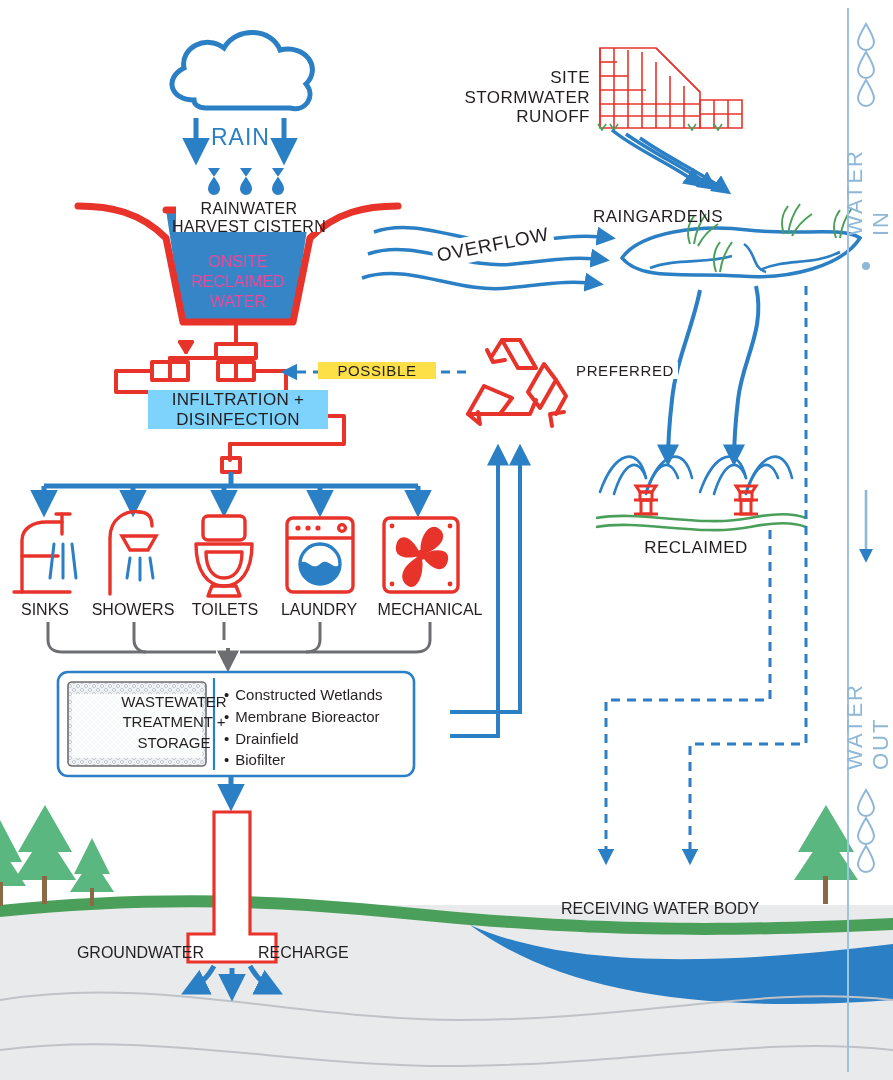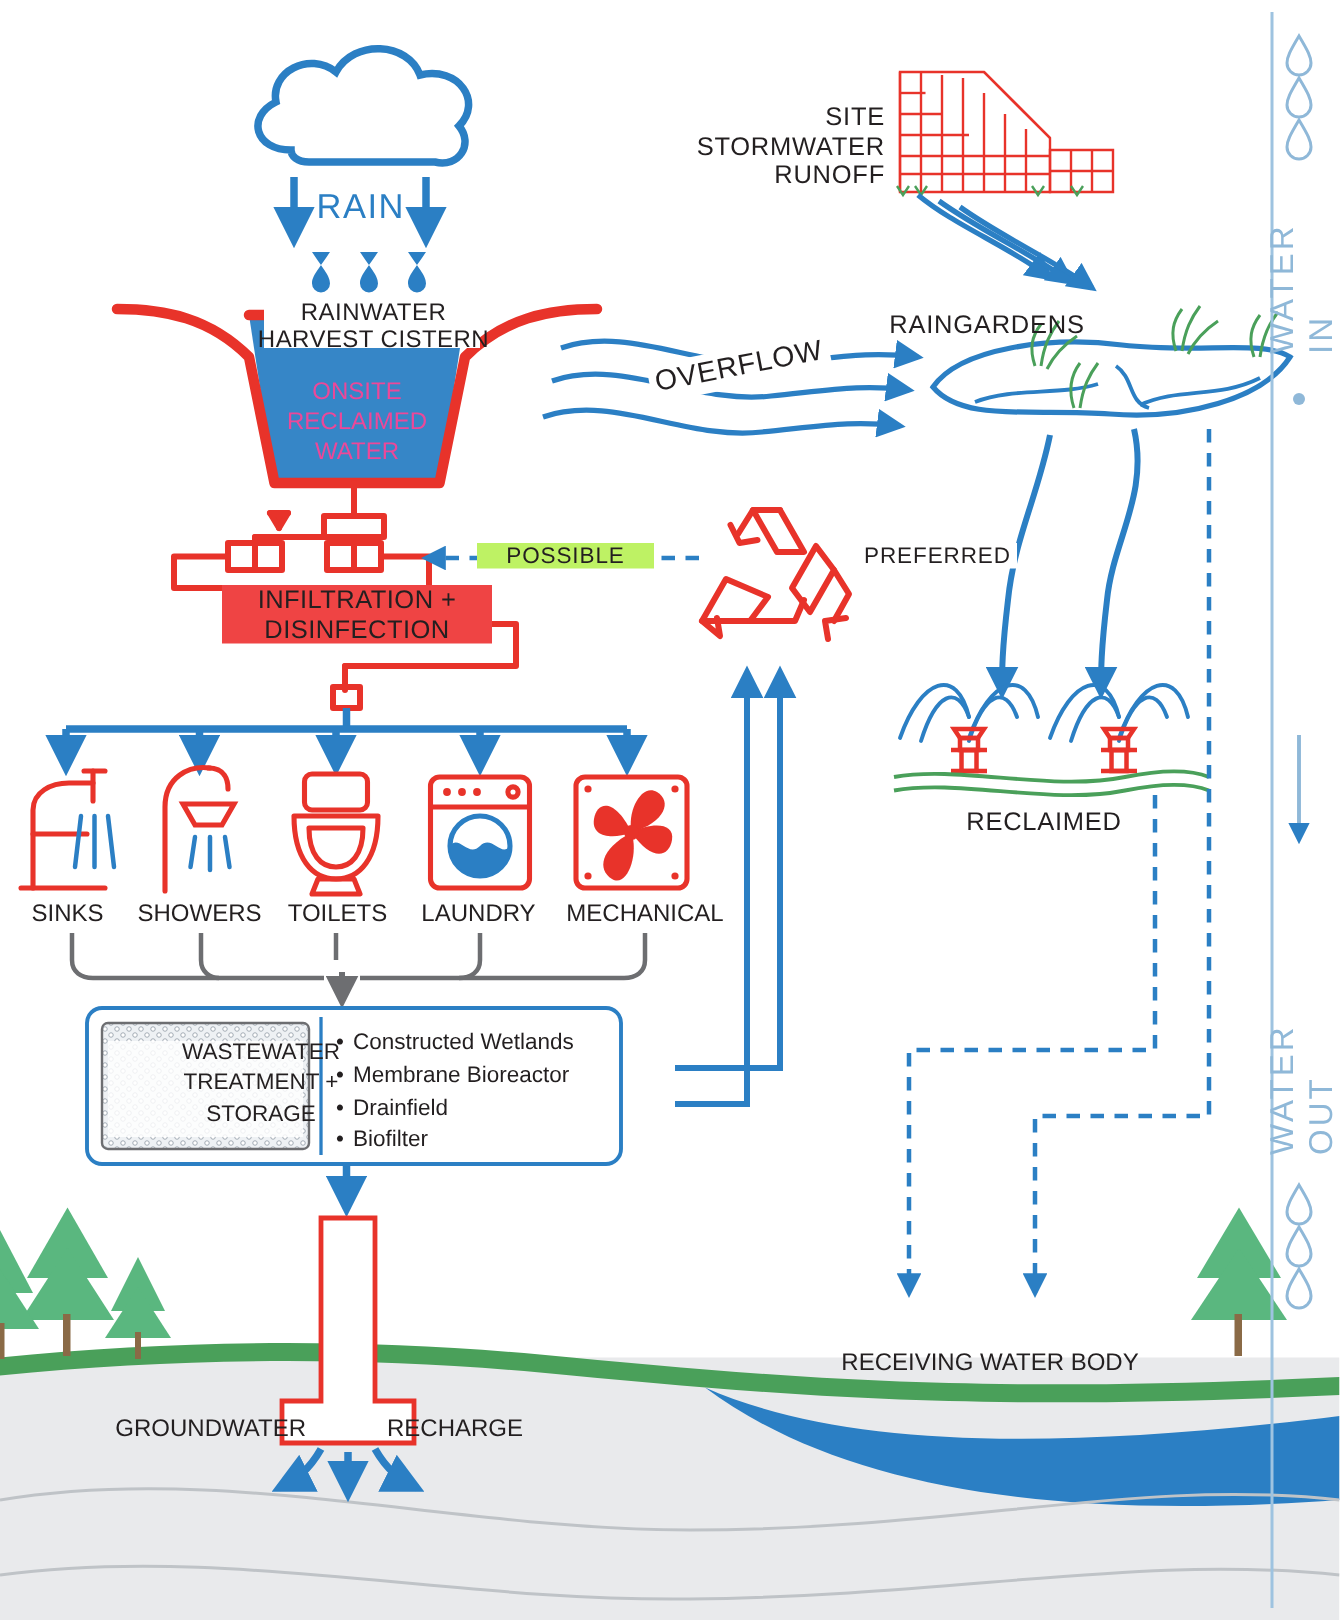--- a/index.html
+++ b/index.html
@@ -391,25 +391,25 @@
 
 <div class="lbl center" style="left:164px; top:200px; width:170px; font-size:16px; letter-spacing:.3px;">RAINWATER
 HARVEST CISTERN</div>
 
 <div class="lbl center" style="left:176px; top:252px; width:124px; font-size:16px; color:#ec4899; line-height:1.25;">ONSITE
 RECLAIMED
 WATER</div>
 
 <div class="lbl" style="left:432px; top:232px; font-size:19px; letter-spacing:.6px; transform:rotate(-11deg); background:#ffffff; padding:2px 4px;">OVERFLOW</div>
 
-<div class="lbl center" style="left:318px; top:362px; width:118px; font-size:15px; letter-spacing:.6px; background:#bef264;">POSSIBLE</div>
+<div class="lbl center" style="left:318px; top:362px; width:118px; font-size:15px; letter-spacing:.6px; background:#fde047;">POSSIBLE</div>
 
 <div class="lbl center" style="left:572px; top:362px; width:106px; font-size:15px; letter-spacing:.6px; background:#ffffff;">PREFERRED</div>
 
-<div class="lbl center" style="left:148px; top:390px; width:180px; font-size:17px; letter-spacing:.3px; background:#ef4444;">INFILTRATION +
+<div class="lbl center" style="left:148px; top:390px; width:180px; font-size:17px; letter-spacing:.3px; background:#7dd3fc;">INFILTRATION +
 DISINFECTION</div>
 
 <div class="lbl center" style="left:616px; top:538px; width:160px; font-size:17px; letter-spacing:.5px;">RECLAIMED</div>
 
 <div class="lbl center" style="left:6px; top:601px; width:78px; font-size:16px;">SINKS</div>
 <div class="lbl center" style="left:85px; top:601px; width:96px; font-size:16px;">SHOWERS</div>
 <div class="lbl center" style="left:182px; top:601px; width:86px; font-size:16px;">TOILETS</div>
 <div class="lbl center" style="left:268px; top:601px; width:102px; font-size:16px;">LAUNDRY</div>
 <div class="lbl center" style="left:364px; top:601px; width:132px; font-size:16px;">MECHANICAL</div>
 

